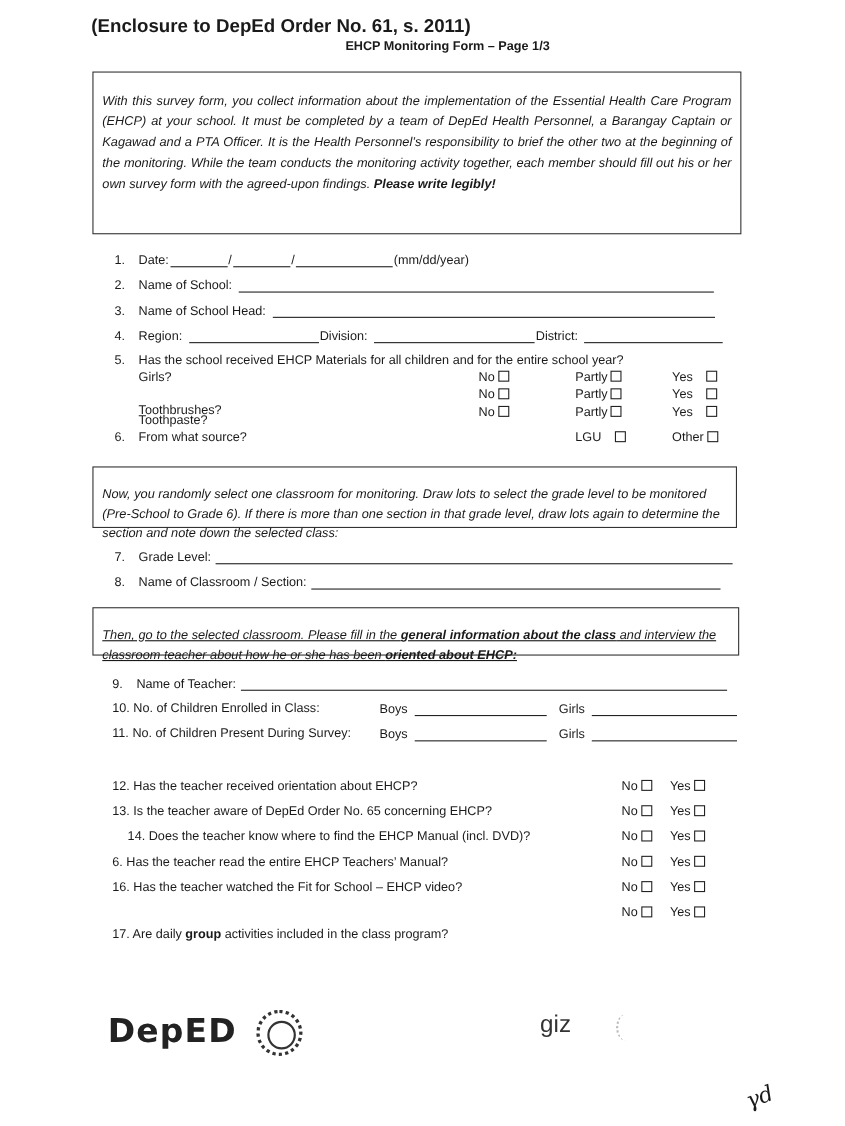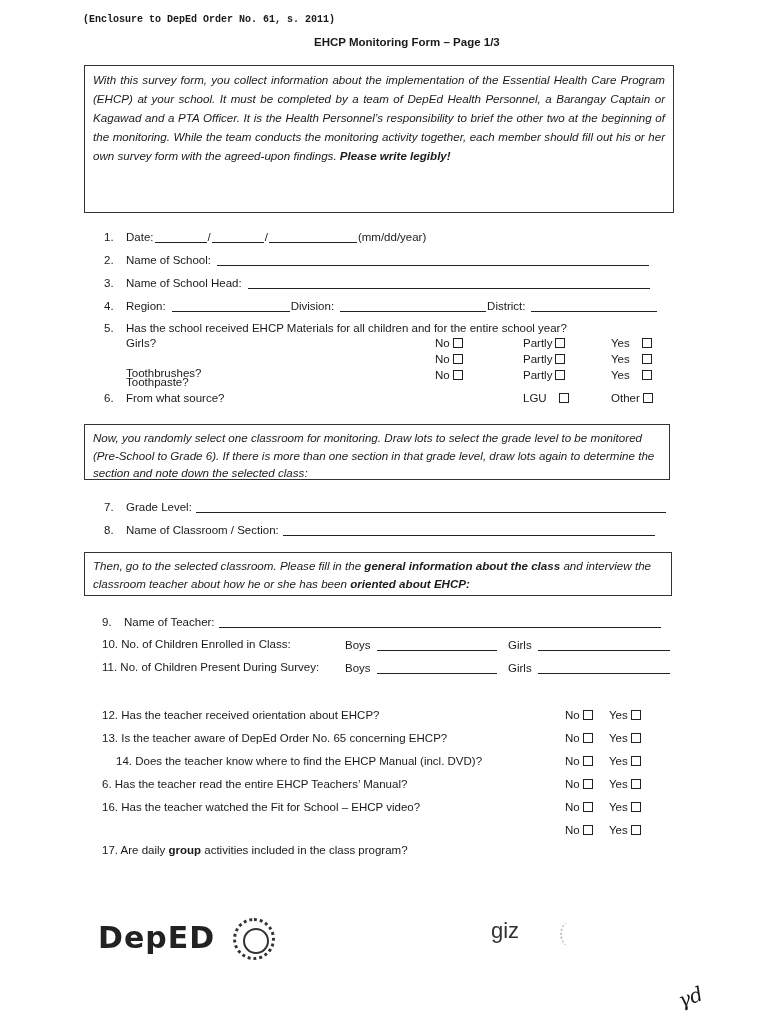--- a/index.html
+++ b/index.html
@@ -1,25 +1,25 @@
 <!DOCTYPE html>
 <html><head>
 <meta charset="utf-8">
 <style>
   html, body { margin:0; padding:0; background:#fff; }
   body { width:768px; height:1024px; position:relative; overflow:hidden; color:#1a1a1a;
          font-family:"Liberation Sans", sans-serif; }
   .abs { position:absolute; }
-  .enclosure { left:83px; top:14px; font-family:Liberation Mono, monospace; font-weight:bold; font-size:10px; }
+  .enclosure { left:83px; top:14px; font-family:Liberation Sans, sans-serif; font-weight:bold; font-size:17px; }
   .subtitle { left:314px; top:36px; font-size:11.5px; font-weight:bold; }
-  .box { position:absolute; border:1px solid #333; font-style:italic; font-size:11.6px; line-height:19px; padding:4px 8px; box-sizing:border-box; }
+  .box { position:absolute; border:1px solid #333; font-style:italic; font-size:11.6px; line-height:19px; padding:16px 8px; box-sizing:border-box; }
   .box1 { left:84px; top:65px; width:590px; height:148px; text-align:justify; }
   .box1 p { margin:0 0 4px 0; }
   .box2 { left:84px; top:424px; width:586px; height:56px; line-height:17.5px; }
-  .box3 { left:84px; top:552px; width:588px; height:44px; line-height:18px; }
+  .box3 { left:84px; top:552px; width:588px; height:44px; line-height:18px;text-decoration:underline; }
   b { font-weight:bold; }
   .row { position:absolute; font-size:11.5px; display:flex; align-items:flex-end; white-space:nowrap; }
   .num { display:inline-block; width:22px; }
   .line { display:inline-block; border-bottom:1px solid #222; height:12px; margin:0 1px; }
   .cb { display:inline-block; width:8px; height:8px; border:1px solid #222; margin-left:3px; vertical-align:-1px; }
   .opt { position:absolute; font-size:11.5px; }
   .logo-deped { left:98px; top:920px; font-family:"DejaVu Sans", sans-serif; font-weight:bold; font-size:30px; letter-spacing:1px; color:#222; }
   .seal { left:233px; top:918px; width:42px; height:42px; border-radius:50%; border:3px dotted #333; box-sizing:border-box; }
   .seal::after { content:""; position:absolute; left:7px; top:7px; width:22px; height:22px; border-radius:50%; border:2px solid #333; }
   .logo-giz { left:491px; top:918px; font-size:22px; color:#333; }

